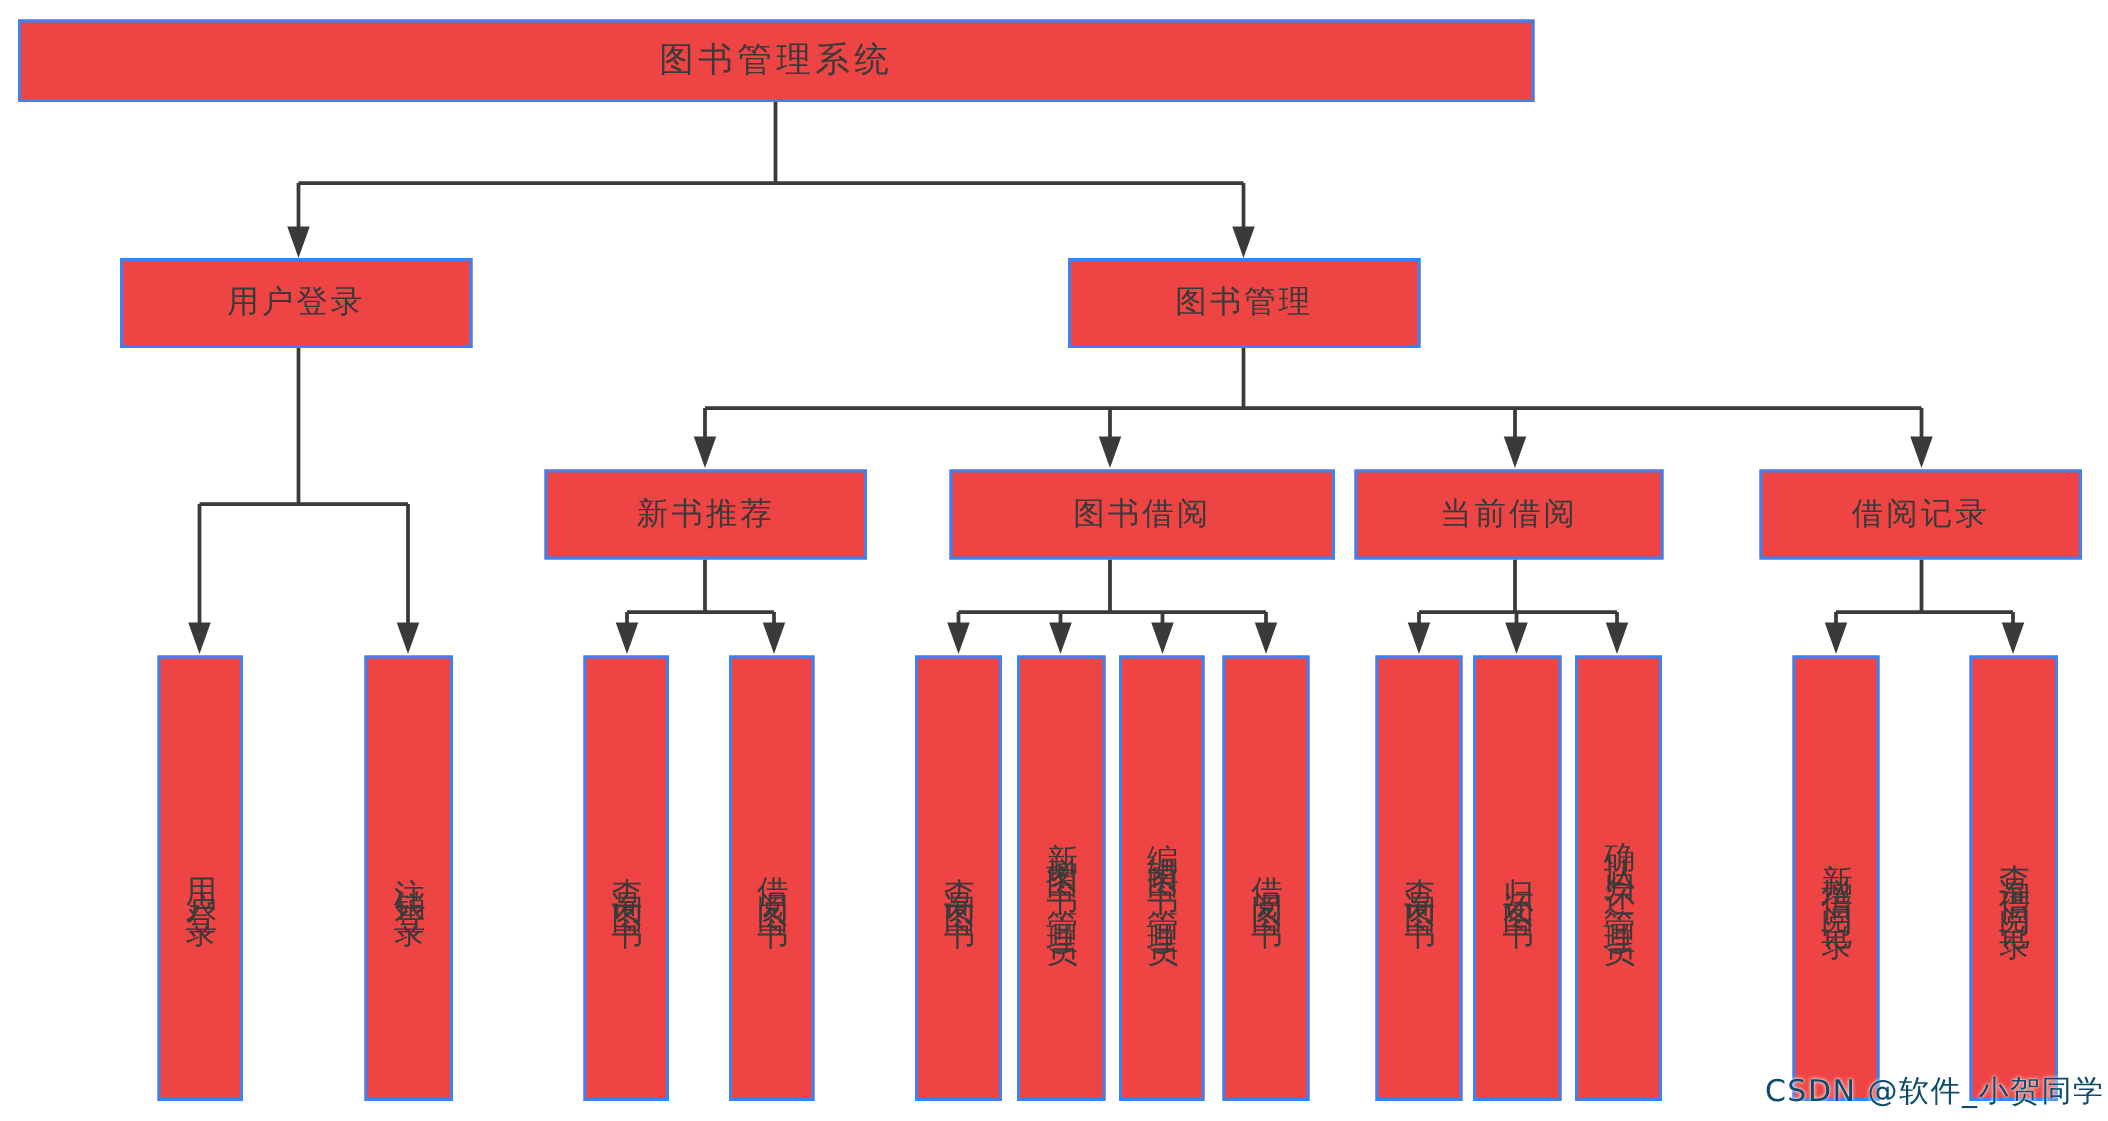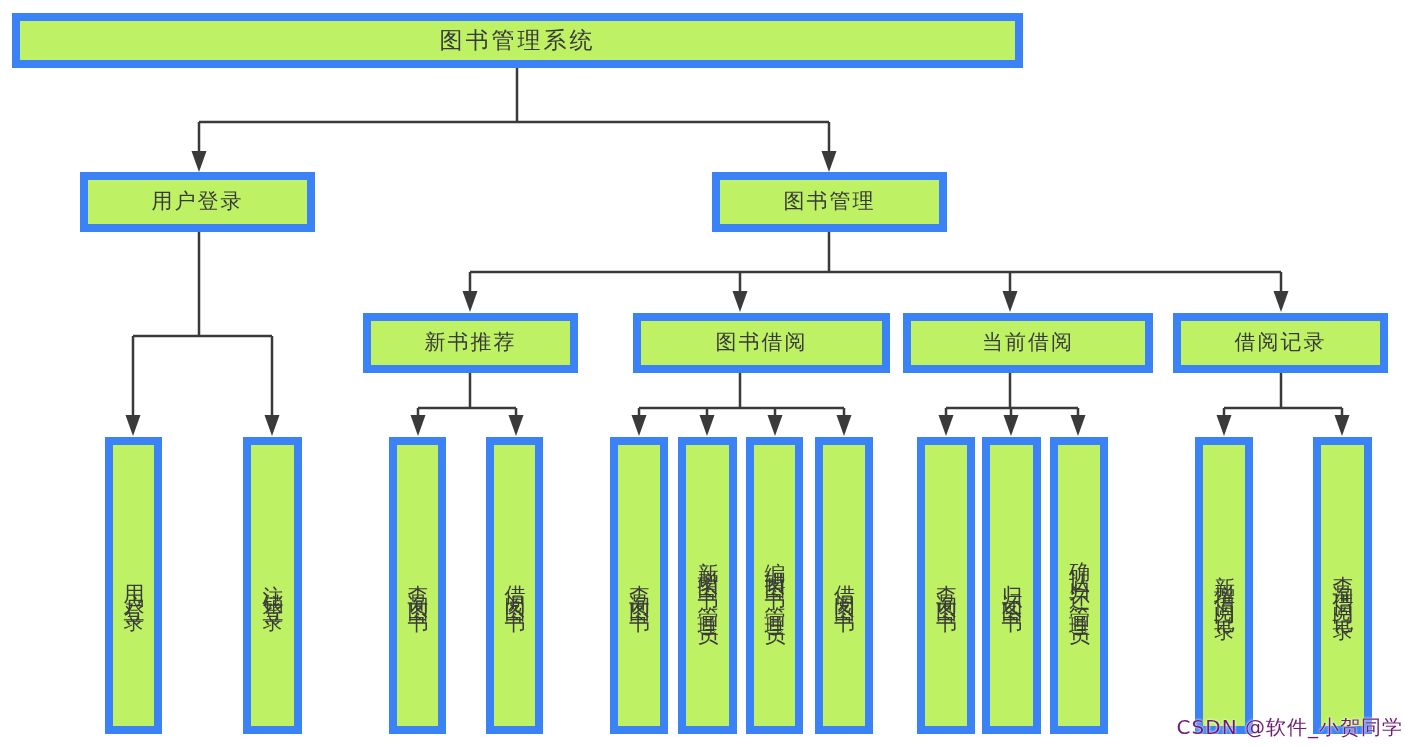--- a/index.html
+++ b/index.html
@@ -4,54 +4,54 @@
 <style>
   html,body { margin:0; padding:0; background:#ffffff; }
   .canvas {
     position:relative; width:1405px; height:747px; overflow:hidden;
     background:#ffffff; color:#3a3a3a;
     font-family:"DejaVu Sans","Liberation Sans",sans-serif;
   }
   svg.connectors { position:absolute; left:0; top:0; width:1405px; height:747px; }
   .box {
     position:absolute; box-sizing:border-box;
-    border:8px solid #3b82f6; background:#bef264;
+    border:2px solid #3b82f6; background:#ef4444;
     display:flex; align-items:center; justify-content:center;
     font-size:21px; letter-spacing:2px; color:#3a3a3a;
     z-index:2; text-align:right; line-height:1.2;
   }
   .root-box { left:12px; top:13px; width:1011px; height:55px; font-size:23px; letter-spacing:3px; }
   .v-box { writing-mode:vertical-rl; text-orientation:mixed; letter-spacing:9px; font-size:21px; top:437px; height:297px; }
 
   
   .p-user-login   { left:80px;  top:172px; width:235px; height:60px; }
   .p-book-mgmt    { left:712px; top:172px; width:235px; height:60px; }
   
   .p-new-book     { left:363px;  top:313px; width:215px; height:60px; }
   .p-book-borrow  { left:633px;  top:313px; width:257px; height:60px; }
-  .p-cur-borrow   { left:903px;  top:313px; width:250px; height:60px; }
+  .p-cur-borrow   { left:903px;  top:313px; width:206px; height:60px; }
   .p-borrow-rec   { left:1173px; top:313px; width:215px; height:60px; }
   
   .p-g1a { left:105px;  width:57px; }
   .p-g1b { left:243px;  width:59px; }
   .p-g2a { left:389px;  width:57px; }
   .p-g2b { left:486px;  width:57px; }
   .p-g3a { left:610px;  width:58px; }
   .p-g3b { left:678px;  width:59px; }
   .p-g3c { left:746px;  width:57px; }
   .p-g3d { left:815px;  width:58px; }
   .p-g4a { left:917px;  width:58px; }
   .p-g4b { left:982px;  width:59px; }
   .p-g4c { left:1050px; width:58px; }
   .p-g5a { left:1195px; width:58px; }
   .p-g5b { left:1313px; width:59px; }
 
   .watermark {
     position:absolute; right:2px; top:714px; z-index:5;
-    font-size:20px; color:#701a75; letter-spacing:1px; white-space:nowrap;
+    font-size:20px; color:#0c4a6e; letter-spacing:1px; white-space:nowrap;
     text-shadow:0 0 3px #ffffff, 0 0 1px #ffffff;
   }
 </style>
 </head>
 <body>
 
 <div class="canvas">
 
   <svg class="connectors" viewBox="0 0 1405 747" xmlns="http://www.w3.org/2000/svg">
     <g stroke="#3a3a3a" stroke-width="2.5" fill="none">

